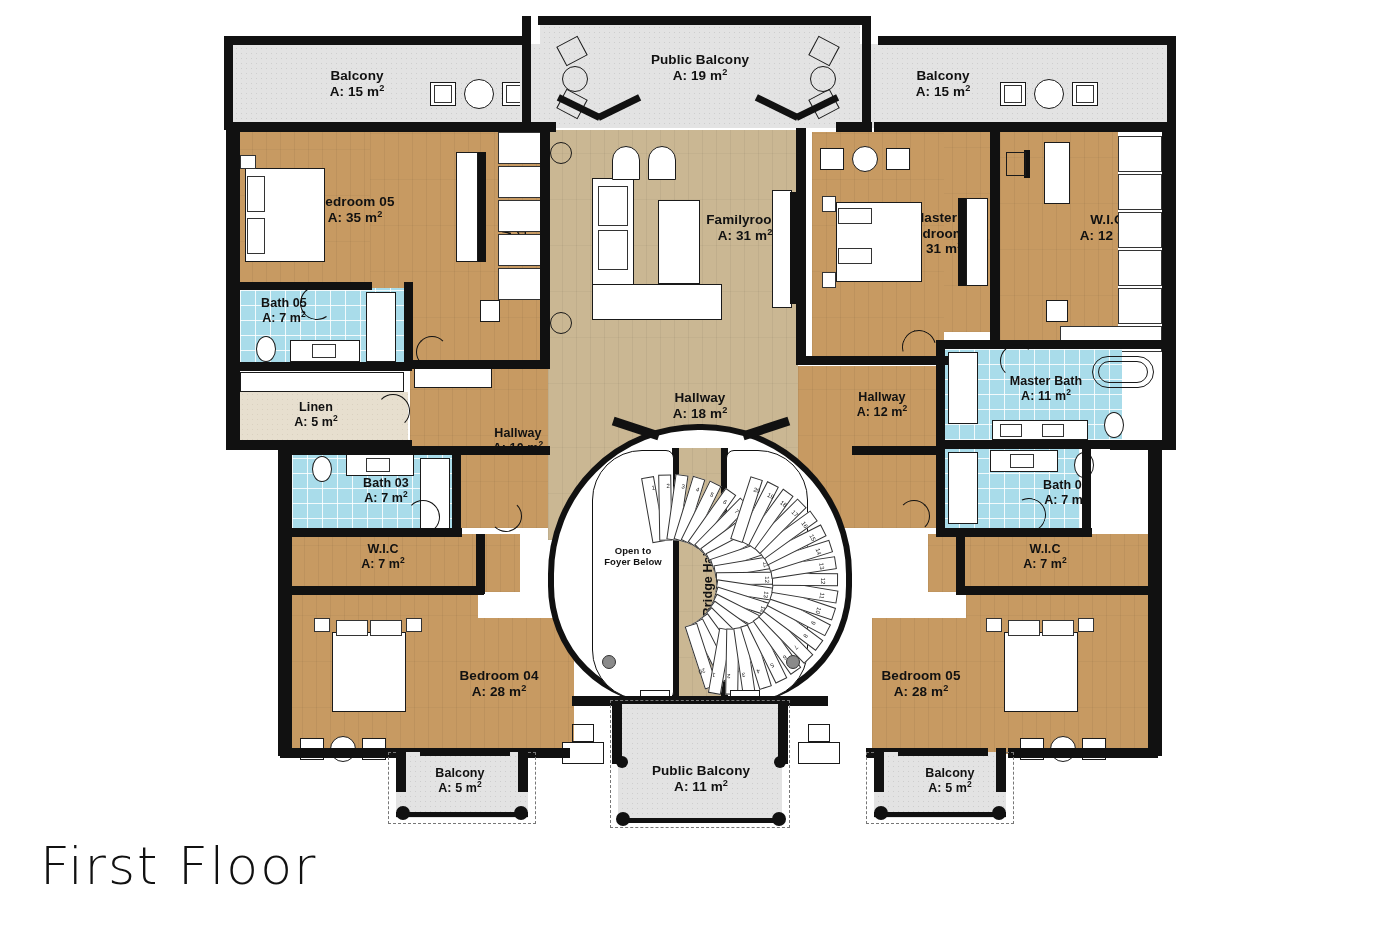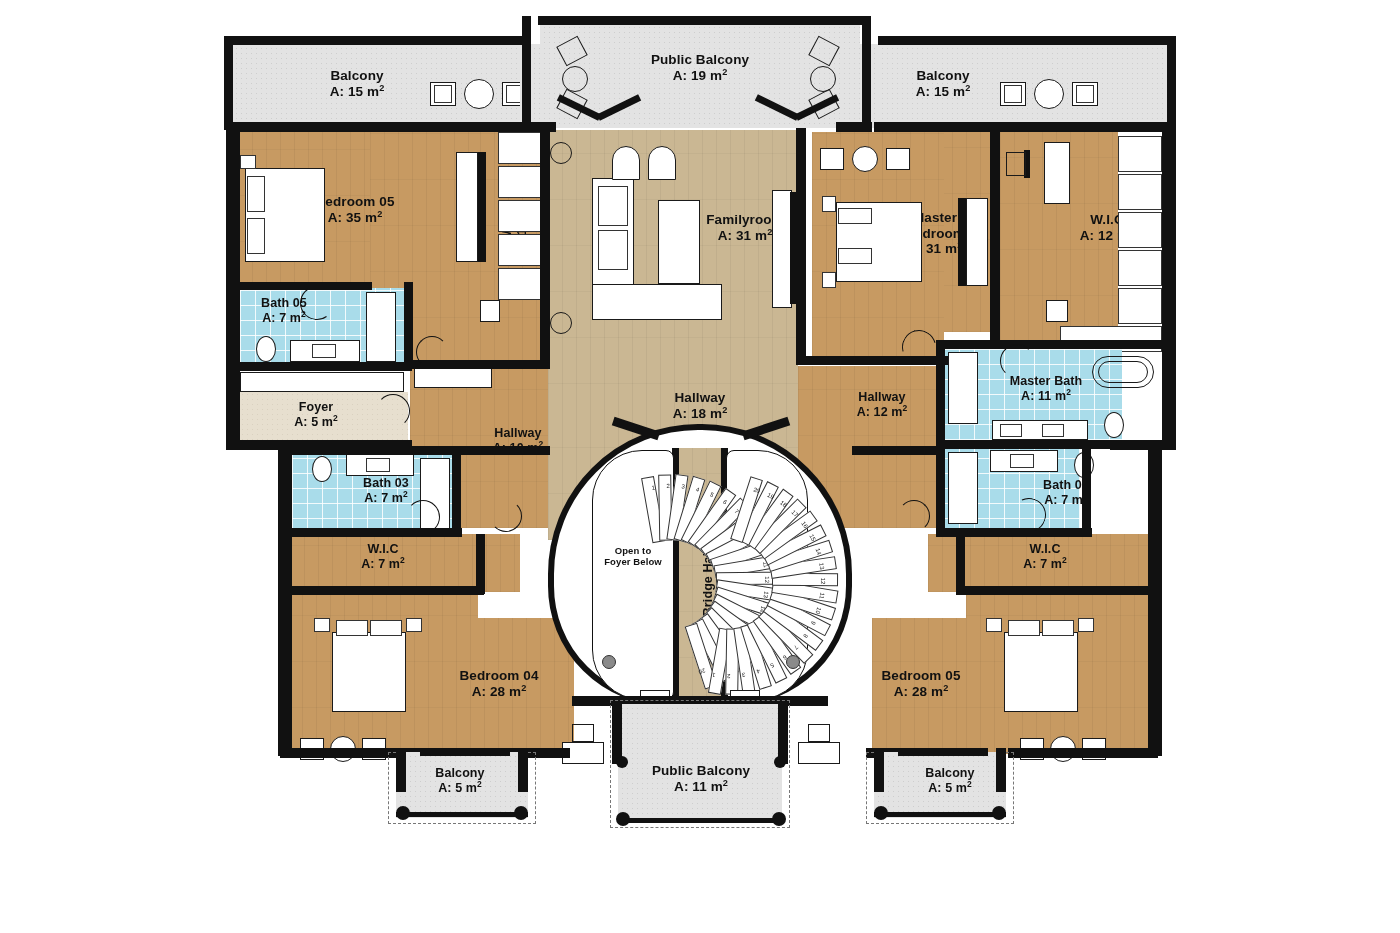--- a/index.html
+++ b/index.html
@@ -228,21 +228,21 @@
     <span>Bath 05</span>
       <span><i style="font-style:normal">A: 7 m</i><sup>2</sup></span>
   </div>
   <div class="fx oval" style="left:256px;top:336px;width:20px;height:26px;"></div>
   <div class="fx" style="left:290px;top:340px;width:70px;height:22px;"></div>
   <div class="fx-thin" style="left:312px;top:344px;width:24px;height:14px;"></div>
   <div class="fx" style="left:366px;top:292px;width:30px;height:70px;"></div>
 
   <div class="room linen" style="left:240px;top:392px;width:168px;height:48px;"></div>
   <div class="lbl s12" style="left:276px;top:400px;width:80px;">
-    <span>Foyer</span>
+    <span>Linen</span>
       <span><i style="font-style:normal">A: 5 m</i><sup>2</sup></span>
   </div>
   <div class="fx" style="left:240px;top:372px;width:164px;height:20px;"></div>
 
   <div class="room wood" style="left:410px;top:366px;width:138px;height:162px;"></div>
   <div class="lbl s12" style="left:468px;top:426px;width:100px;">
     <span>Hallway</span>
       <span><i style="font-style:normal">A: 10 m</i><sup>2</sup></span>
   </div>
   <div class="fx" style="left:414px;top:366px;width:78px;height:22px;"></div>
@@ -558,13 +558,14 @@
   <div class="door-arc" style="left:300px;top:286px;width:32px;height:32px;transform:rotate(10deg);"></div>
   <div class="door-arc" style="left:376px;top:394px;width:32px;height:32px;transform:rotate(180deg);"></div>
   <div class="door-arc" style="left:416px;top:336px;width:30px;height:30px;transform:rotate(90deg);"></div>
   <div class="door-arc" style="left:406px;top:500px;width:32px;height:32px;transform:rotate(180deg);"></div>
   <div class="door-arc" style="left:490px;top:500px;width:30px;height:30px;transform:rotate(270deg);"></div>
   <div class="door-arc" style="left:1012px;top:498px;width:32px;height:32px;transform:rotate(200deg);"></div>
   <div class="door-arc" style="left:898px;top:500px;width:30px;height:30px;transform:rotate(180deg);"></div>
   <div class="door-arc" style="left:1000px;top:344px;width:32px;height:32px;transform:rotate(90deg);"></div>
   <div class="door-arc" style="left:902px;top:330px;width:32px;height:32px;transform:rotate(120deg);"></div>
 
+  <div class="footer-left">First Floor</div>
 </div>
 
 </body></html>

